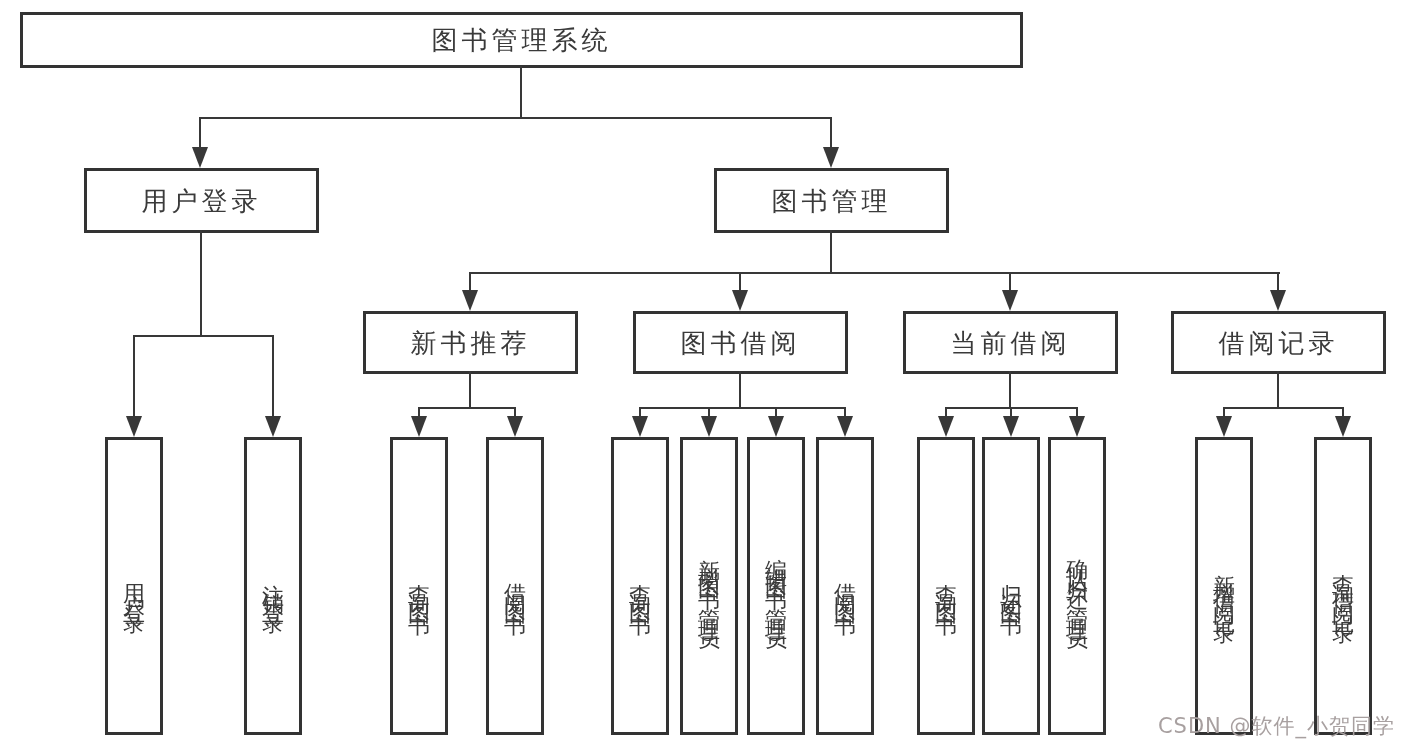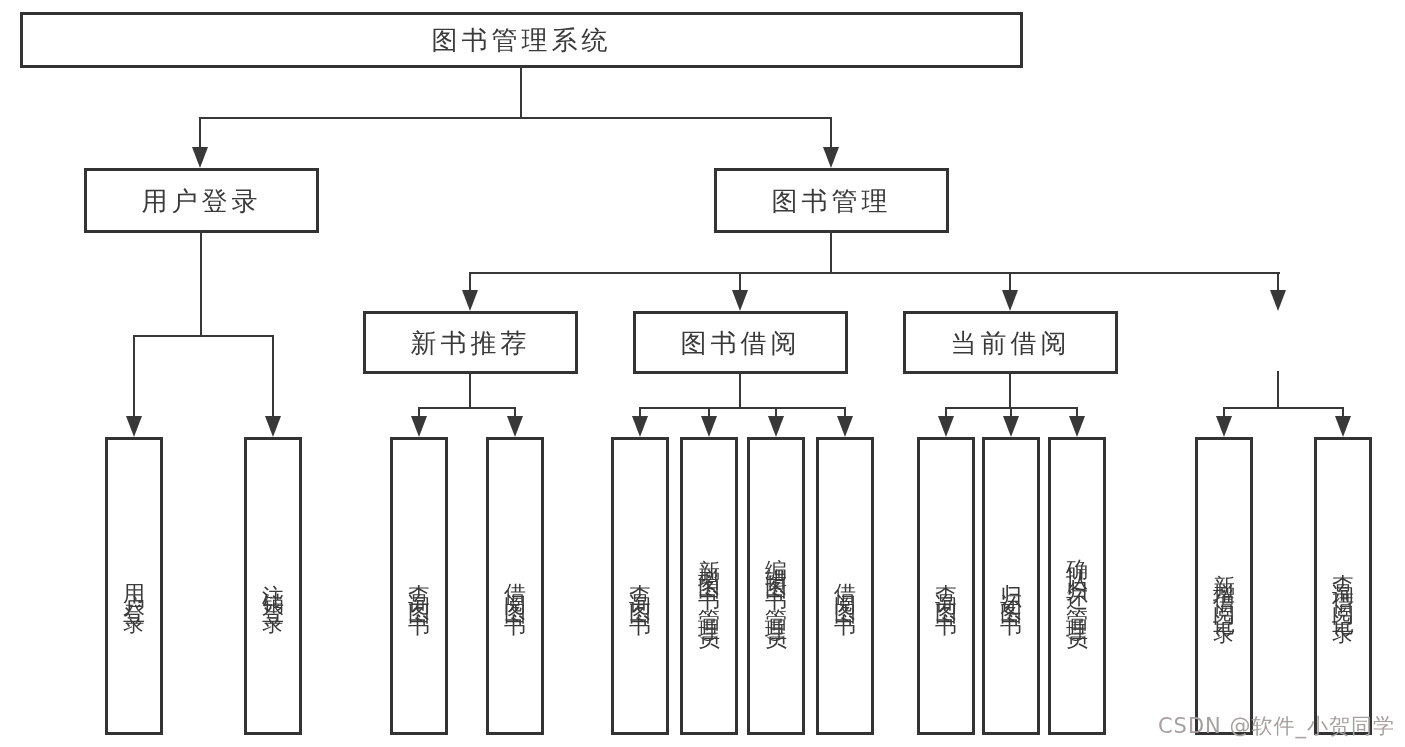--- a/index.html
+++ b/index.html
@@ -92,20 +92,23 @@
 
   <div class="box l2-box" style="left:363px;">
     <span class="hlabel">新书推荐</span>
   </div>
   <div class="box l2-box" style="left:903px;">
     <span class="hlabel">当前借阅</span>
   </div>
   <div class="box l2-box" style="left:633px;">
     <span class="hlabel">图书借阅</span>
   </div>
+  <div class="box l2-box" style="left:1171px;">
+    <span class="hlabel">借阅记录</span>
+  </div>
 
   <div class="vline" style="left:469px;top:371px;height:38px;"></div>
   <div class="hline" style="left:418px;top:407px;width:98px;"></div>
   <div class="aline" style="left:418px;top:407px;height:9px;"></div>
   <div class="aline" style="left:514px;top:407px;height:9px;"></div>
 
   <div class="vline" style="left:739px;top:371px;height:38px;"></div>
   <div class="hline" style="left:639px;top:407px;width:207px;"></div>
   <div class="aline" style="left:639px;top:407px;height:9px;"></div>
   <div class="aline" style="left:708px;top:407px;height:9px;"></div>

